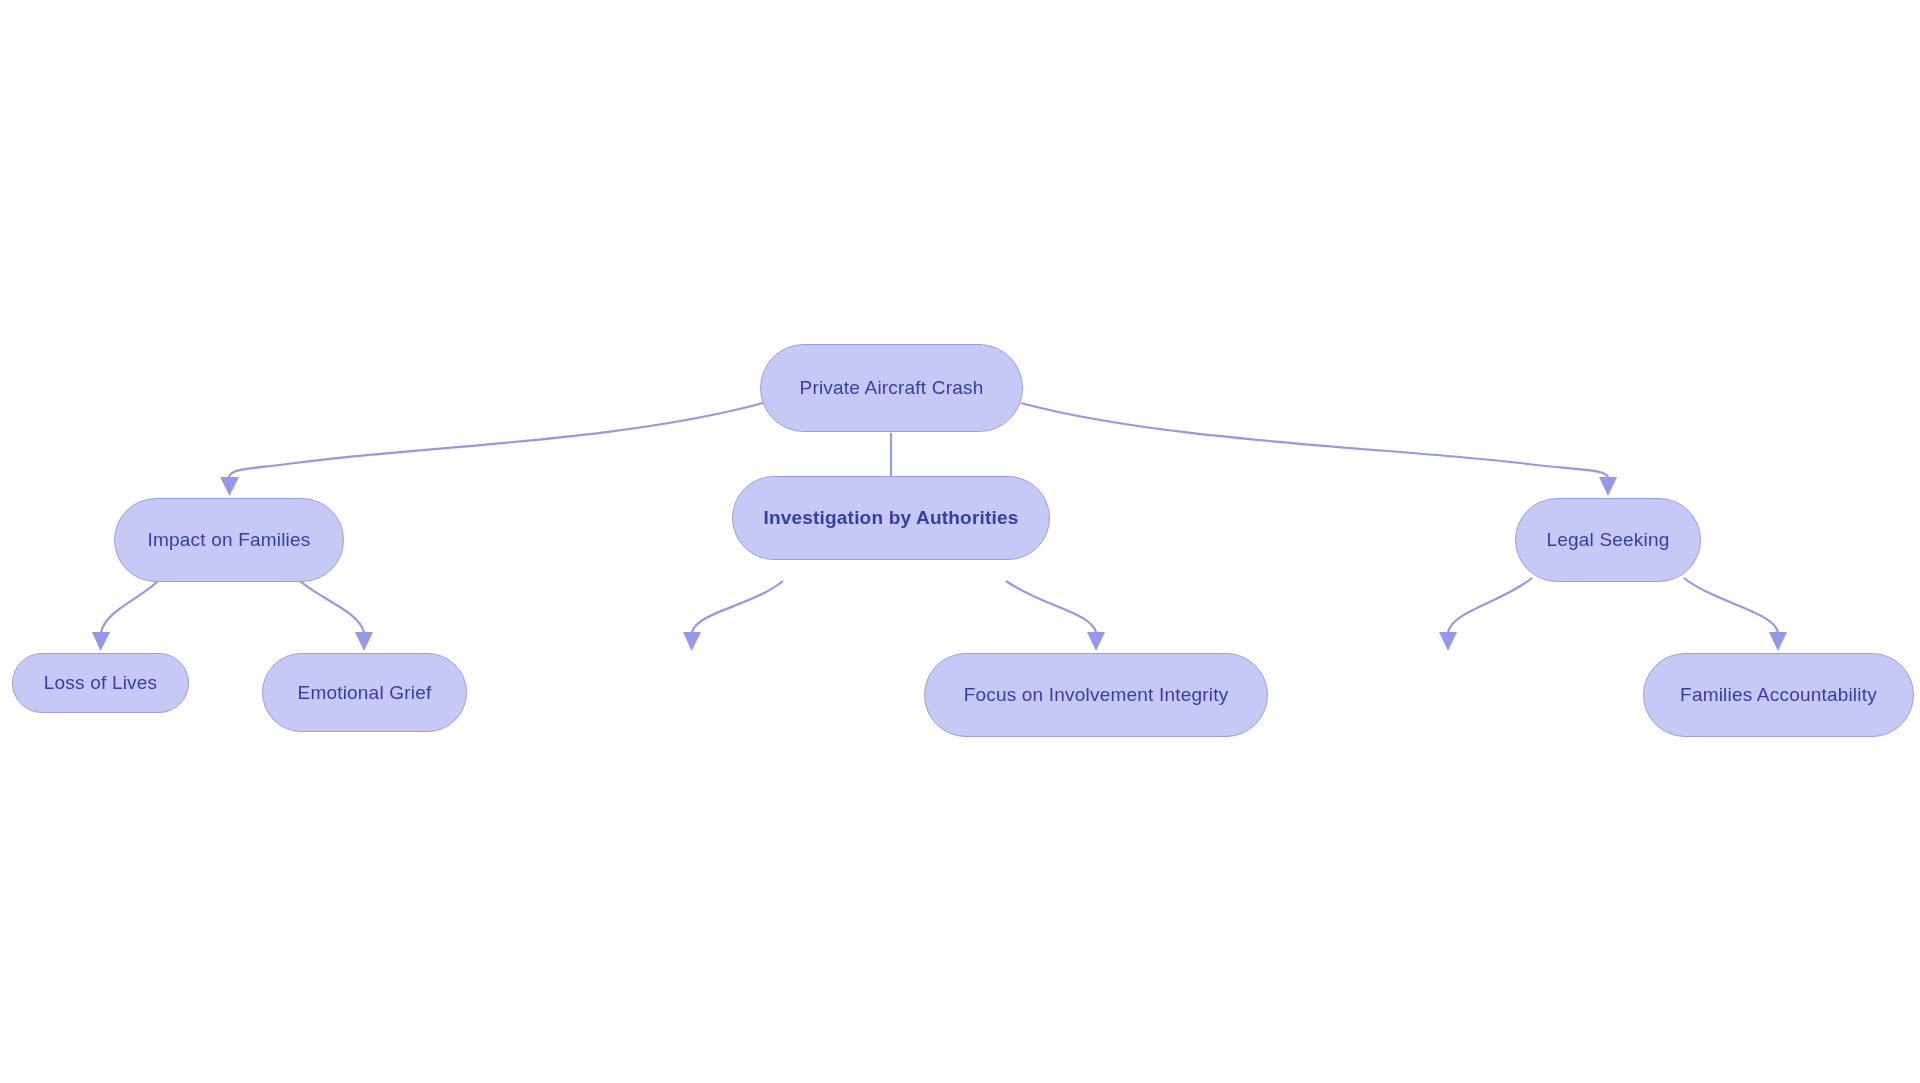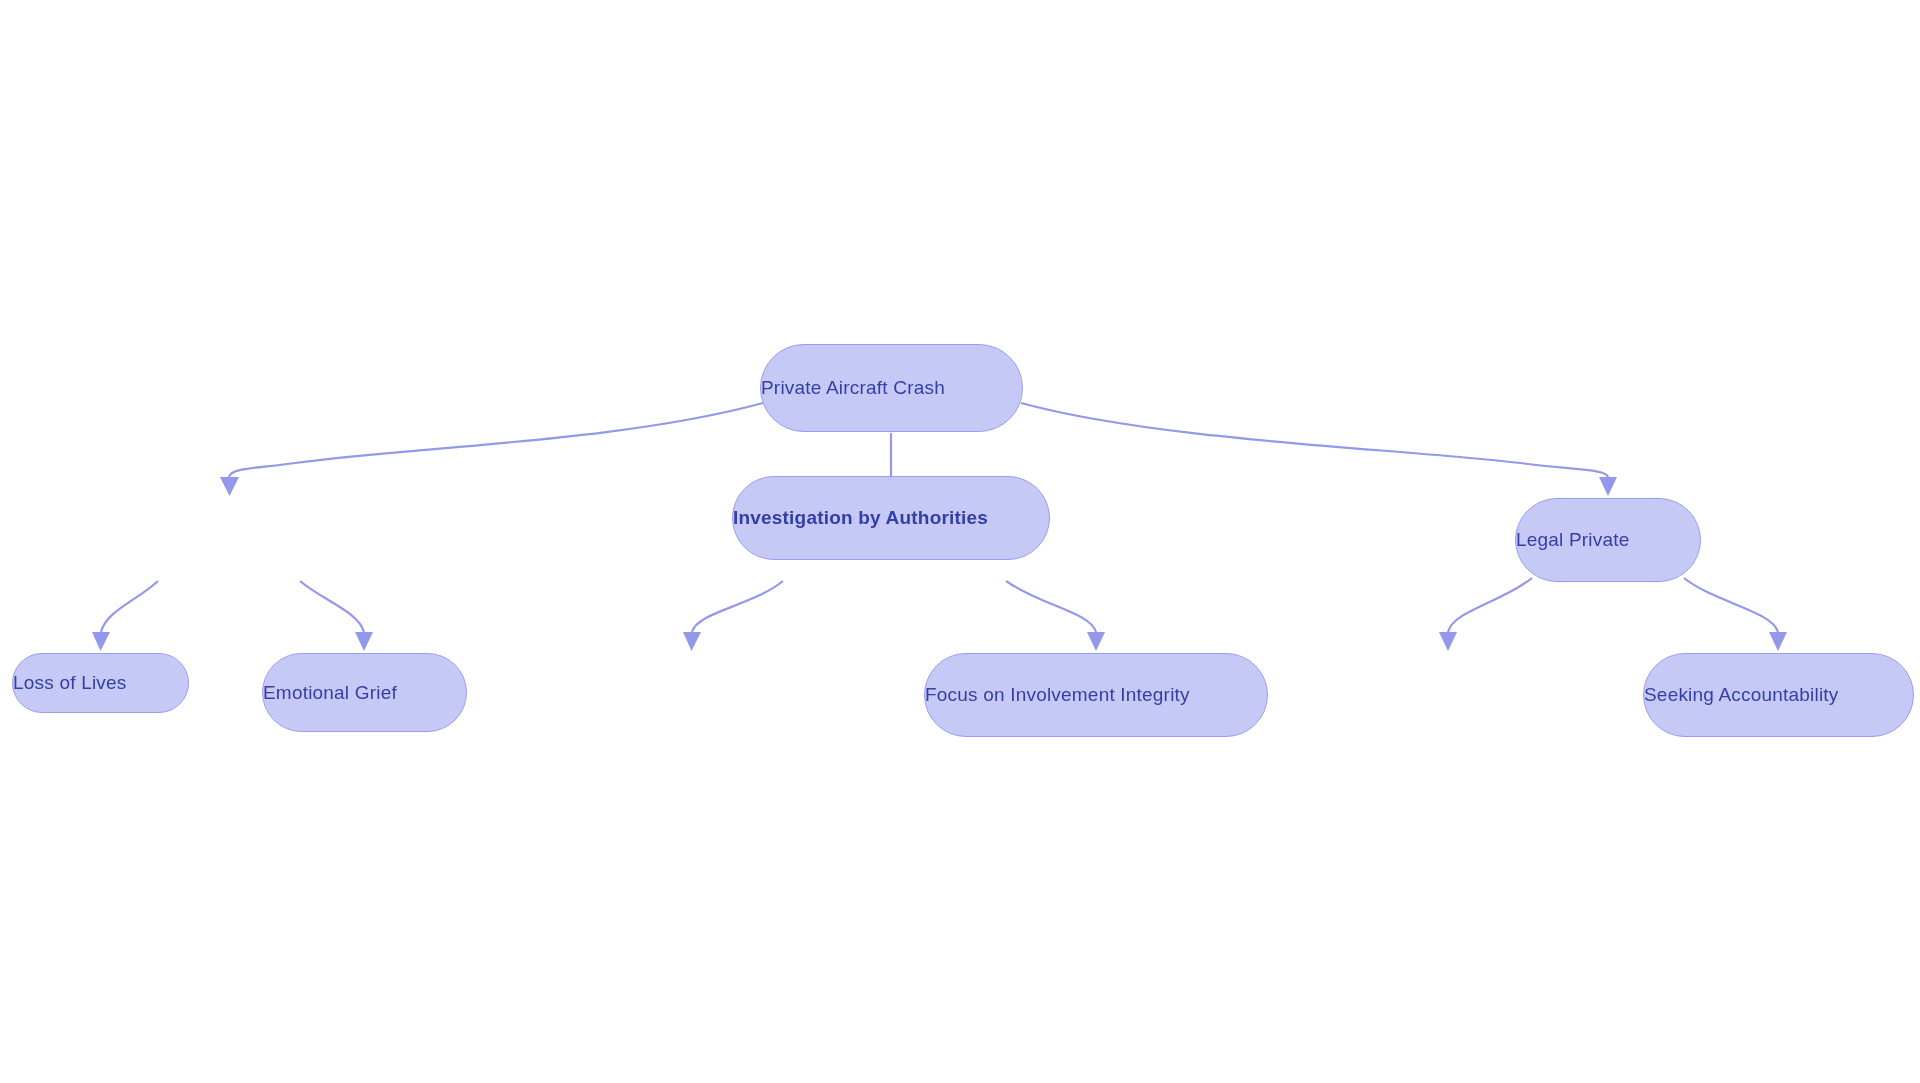--- a/index.html
+++ b/index.html
@@ -27,21 +27,21 @@
     fill: #9398eb;
     stroke: none;
   }
   .node {
     position: absolute;
     background: #c6c9f6;
     border: 1.5px solid #999ded;
     border-radius: 42px;
     display: flex;
     align-items: center;
-    justify-content: flex-start;
+    justify-content: center;
     text-align: center;
     color: #343fa6;
     font-size: 19px;
     letter-spacing: 0.2px;
     white-space: nowrap;
   }
   .node.root { border-radius: 44px; }
 </style>
 </head>
 <body>
@@ -93,40 +93,43 @@
     <g>
       <path d="M 1684 578 C 1714 602, 1772 611, 1778 632"></path>
       <polygon points="1769,632 1787,632 1778,651"></polygon>
     </g>
   </svg>
 
   <div class="node root" style="left:760px; top:344px; width:263px; height:88px;">
     <span>Private Aircraft Crash</span>
   </div>
 
+  <div class="node" style="left:114px; top:498px; width:230px; height:84px;">
+    <span>Impact on Families</span>
+  </div>
 
   <div class="node" style="left:732px; top:476px; width:318px; height:84px;font-weight:bold;">
     <span>Investigation by Authorities</span>
   </div>
 
   <div class="node" style="left:1515px; top:498px; width:186px; height:84px;">
-    <span>Legal Private</span>
+    <span>Legal Seeking</span>
   </div>
 
   <div class="node" style="left:12px; top:653px; width:177px; height:60px;">
     <span>Loss of Lives</span>
   </div>
 
   <div class="node" style="left:262px; top:653px; width:205px; height:79px;">
     <span>Emotional Grief</span>
   </div>
 
 
   <div class="node" style="left:924px; top:653px; width:344px; height:84px;">
     <span>Focus on Involvement Integrity</span>
   </div>
 
 
   <div class="node" style="left:1643px; top:653px; width:271px; height:84px;">
-    <span>Seeking Accountability</span>
+    <span>Families Accountability</span>
   </div>
 
 </div>
 
 </body></html>

